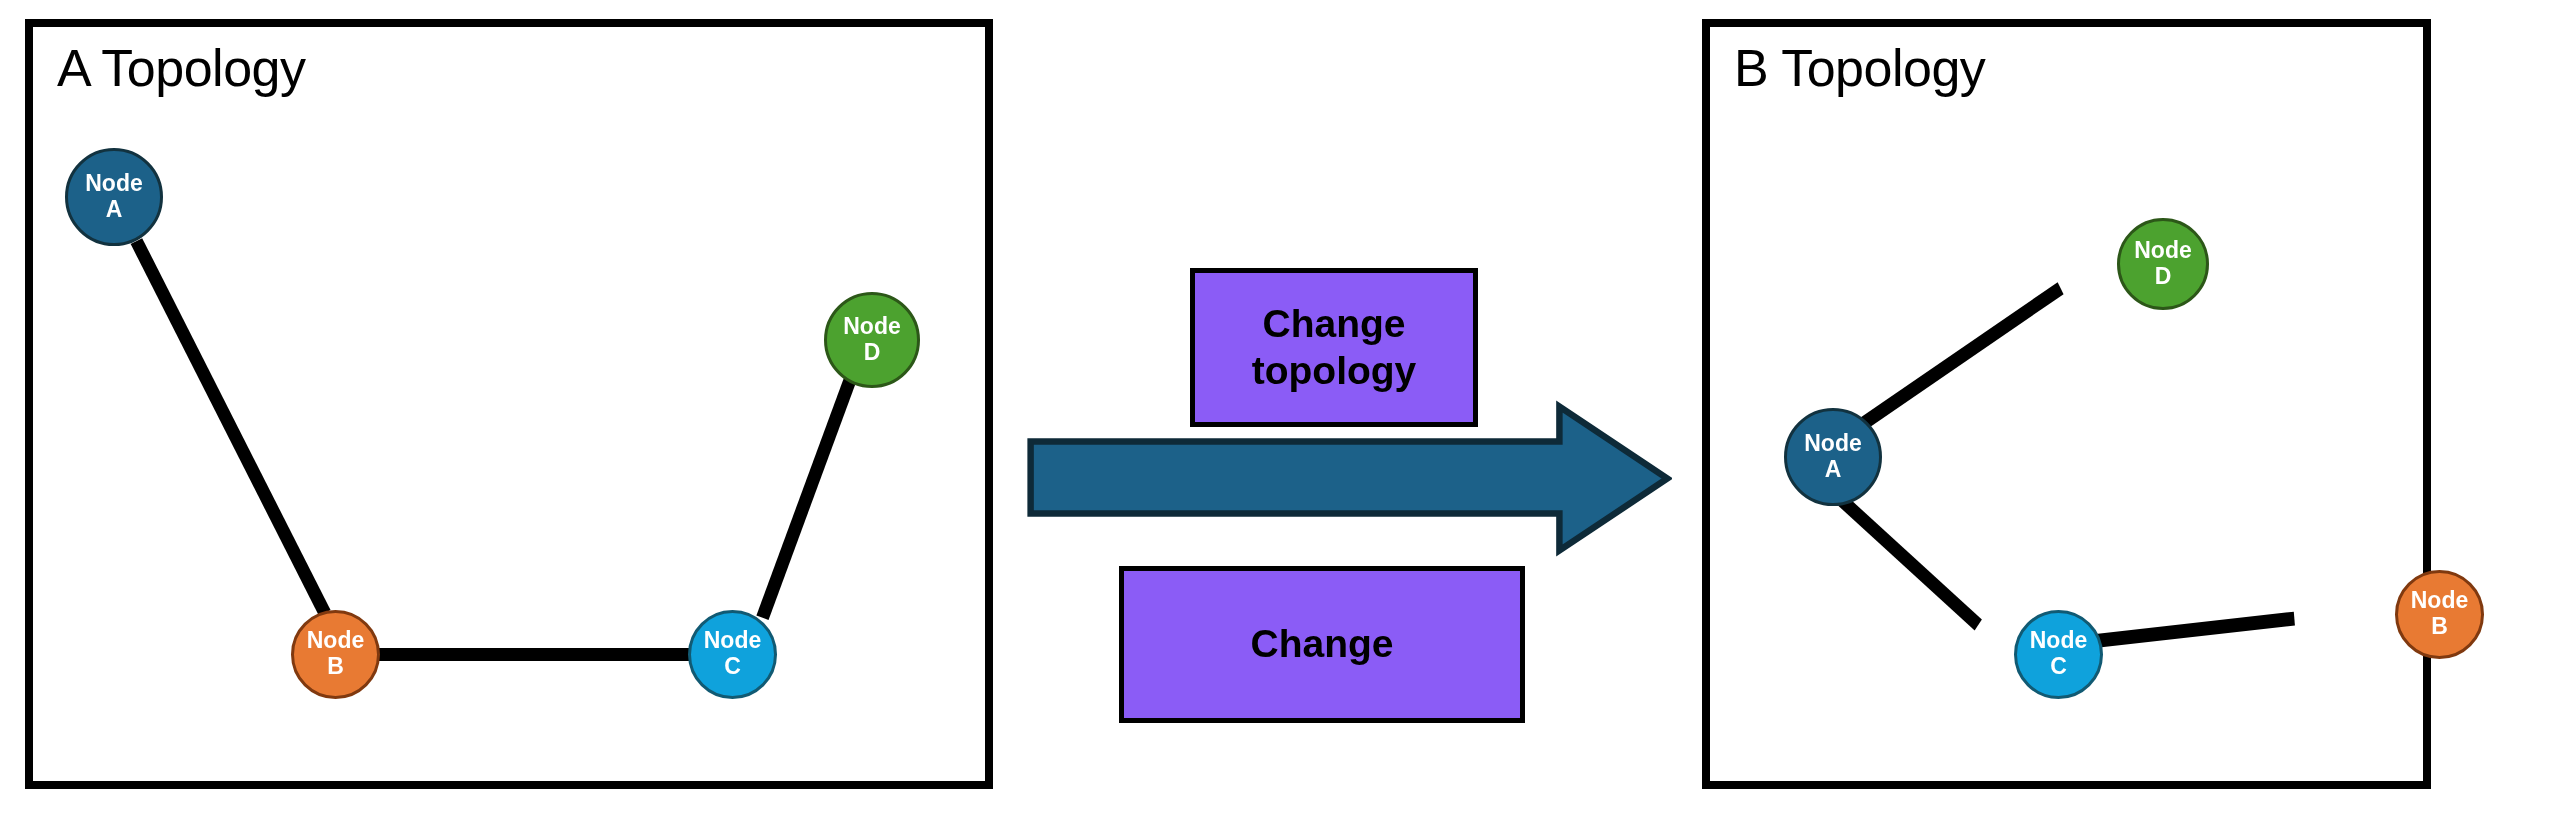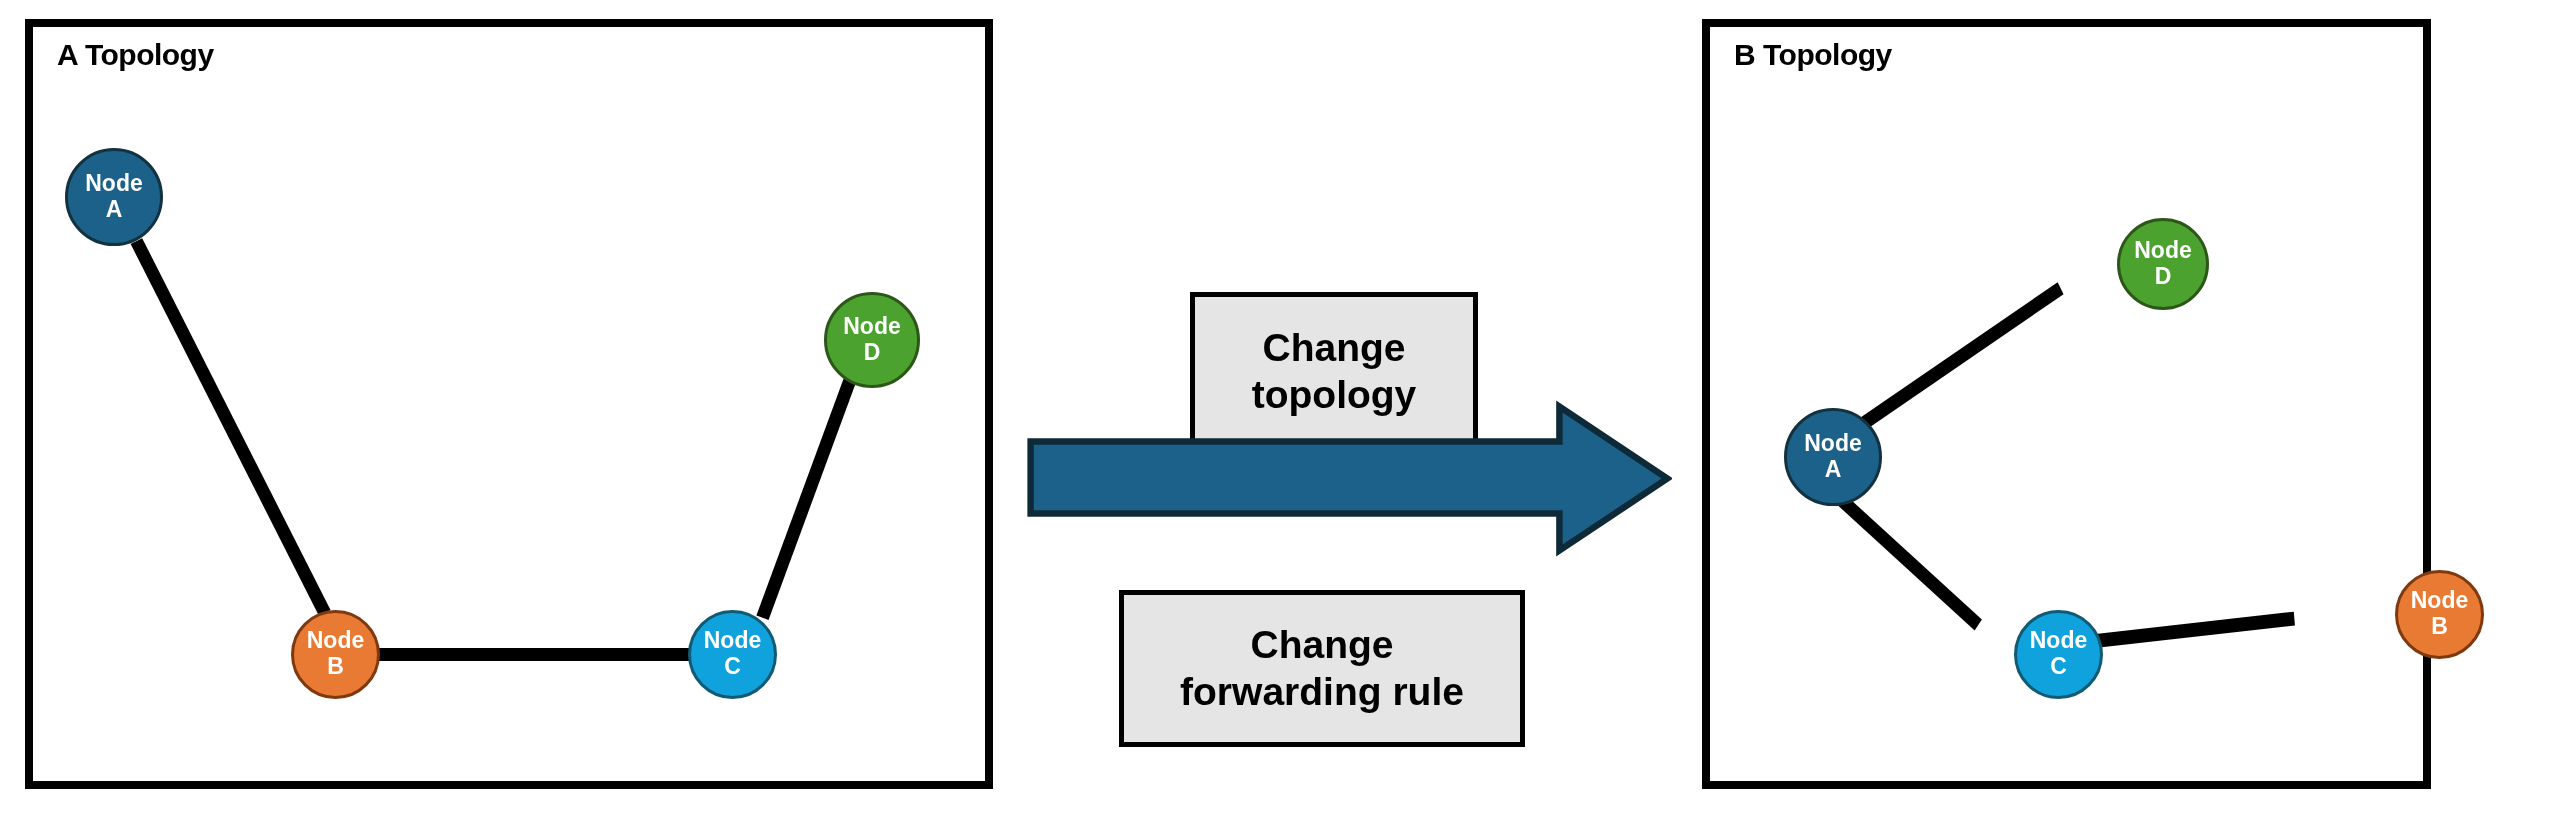--- a/index.html
+++ b/index.html
@@ -26,22 +26,22 @@
     border: 8.3px solid #000000;
     box-sizing: border-box;
   }
   #panel-a { left: 25px;  top: 18.5px; width: 968px; height: 770px; }
   #panel-b { left: 1702px; top: 18.5px; width: 729px;  height: 770px; }
 
   .panel-title {
     position: absolute;
     left: 24px;
     top: 11px;
-    font-size: 30px;
-    font-weight: bold;
+    font-size: 52px;
+    font-weight: normal;
     color: #000000;
     letter-spacing: -0.5px;
     white-space: nowrap;
   }
 
   
   .graph-layer {
     position: absolute;
     left: 0;
     top: 0;
@@ -71,32 +71,31 @@
 
   .node-darkblue  { background: #1C6189; border-color: #12323F; }
   .node-orange    { background: #E87A33; border-color: #80390F; }
   .node-lightblue { background: #0FA2DC; border-color: #115A73; }
   .node-green     { background: #4CA22F; border-color: #2C5718; }
 
   
   .label-box {
     position: absolute;
     border: 5.5px solid #000000;
-    background: #e5e5e5;
+    background: #8b5cf6;
     box-sizing: border-box;
     display: flex;
     align-items: center;
     justify-content: center;
     text-align: center;
     color: #000000;
     font-weight: bold;
     font-size: 39px;
     line-height: 1.2;
     padding: 0 9.2px;
-    margin-top: 24px;
   }
   #box-change-topology  { left: 1190px; top: 268px; width: 288px; height: 159px; }
   #box-change-fwd-rule  { left: 1119px; top: 566px; width: 406px; height: 157px; }
 
   #arrow-wrap {
     position: absolute;
     left: 1026px;
     top: 399px;
     width: 646px;
     height: 159px;
@@ -148,21 +147,20 @@
 
   <div id="arrow-wrap">
     <svg width="646" height="159" viewBox="0 0 700 172">
       <polygon points="5,46 578,46 578,8 695,86 578,164 578,124 5,124" fill="#1C6189" stroke="#0E2A38" stroke-width="7" stroke-linejoin="miter"></polygon>
     </svg>
   </div>
 
   <div class="label-box" id="box-change-fwd-rule">
     <div>
       <span>Change</span><br>
-      <span>forwarding rule</span>
     </div>
   </div>
 
   <div class="panel" id="panel-b">
 
     <div class="panel-title">B Topology</div>
 
     <svg class="graph-layer" id="edges-b" viewBox="0 0 909 817" preserveAspectRatio="none">
 
       <line x1="178" y1="440" x2="447" y2="283" stroke="#000000" stroke-width="15"></line>

